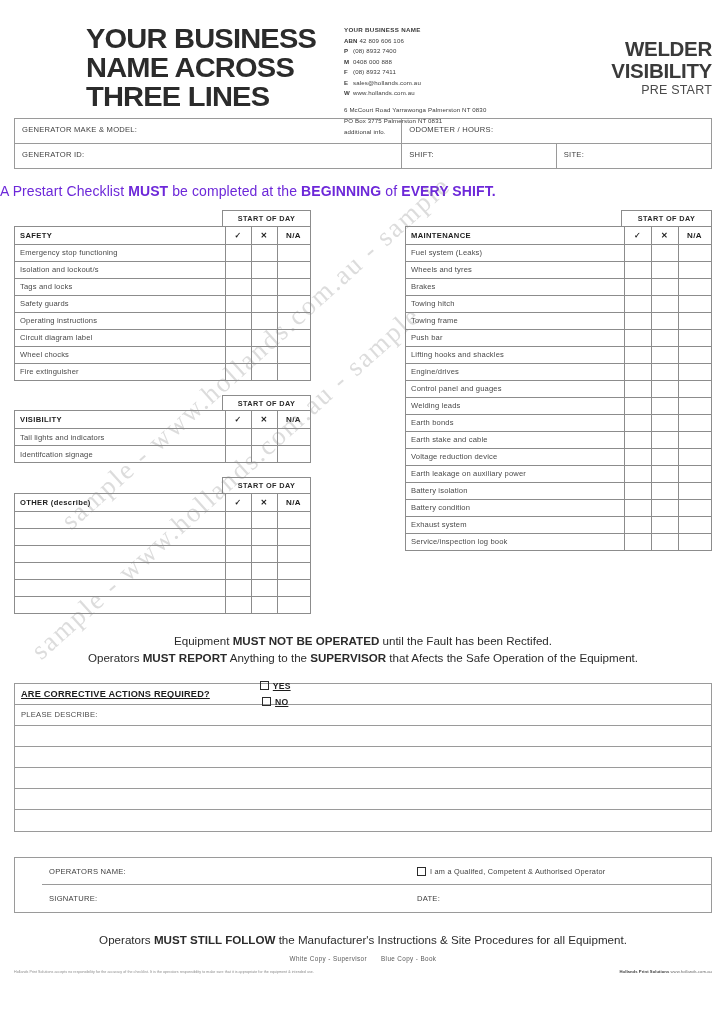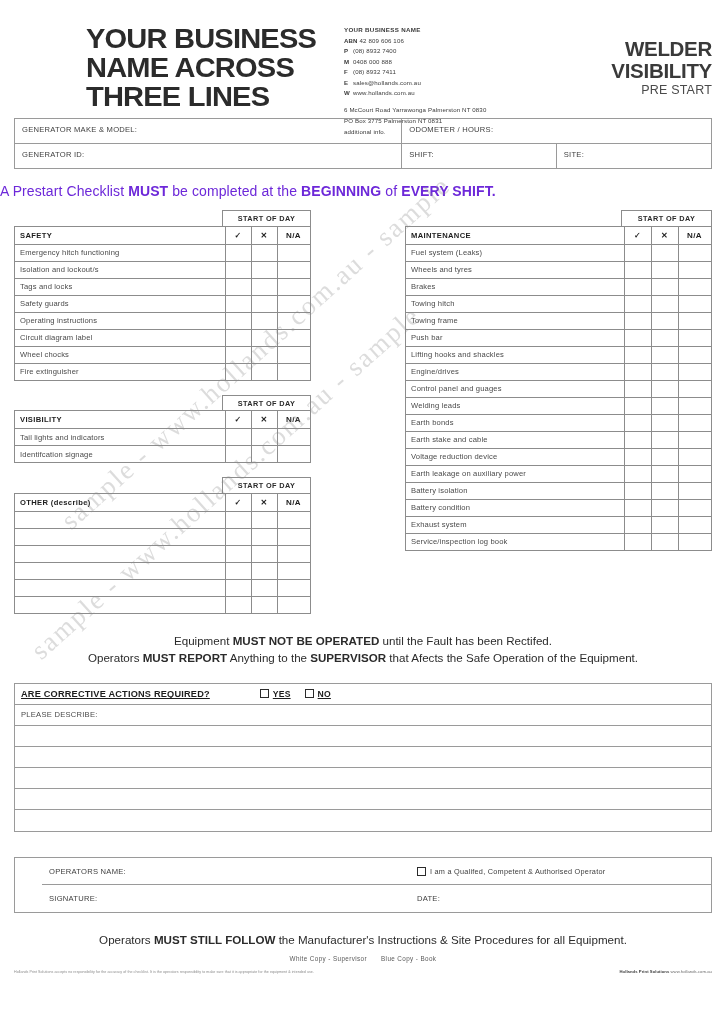--- a/index.html
+++ b/index.html
@@ -232,23 +232,24 @@
     font-size: 9.2px;
     font-weight: bold;
     letter-spacing: 0.2px;
     color: #1d1d1d;
     text-decoration: underline;
   }
   .corr-opts {
     margin-left: 50px;
     display: flex;
     align-items: center;
-    gap: 14px;
+    gap: 6px;
     font-size: 8.6px;
     font-weight: bold;
+    flex-direction: column;
   }
   .cb {
     display: inline-block;
     width: 7px;
     height: 7px;
     border: 1.2px solid #2b2b2b;
     margin-right: 4px;
     vertical-align: -1px;
   }
   .corr-row {
@@ -377,21 +378,21 @@
         </div>
         <table class="chk">
           <tbody>
               <tr class="hdr">
             <td>SAFETY</td>
             <td class="mark w-chk tick">✓</td>
             <td class="mark w-x cross">✕</td>
             <td class="mark w-na">N/A</td>
           </tr>
           <tr>
-                <td class="item">Emergency hitch functioning</td>
+                <td class="item">Emergency stop functioning</td>
                 <td class="box"></td>
                 <td class="box"></td>
                 <td class="box"></td>
               </tr>
           <tr>
                 <td class="item">Isolation and lockout/s</td>
                 <td class="box"></td>
                 <td class="box"></td>
                 <td class="box"></td>
               </tr>

